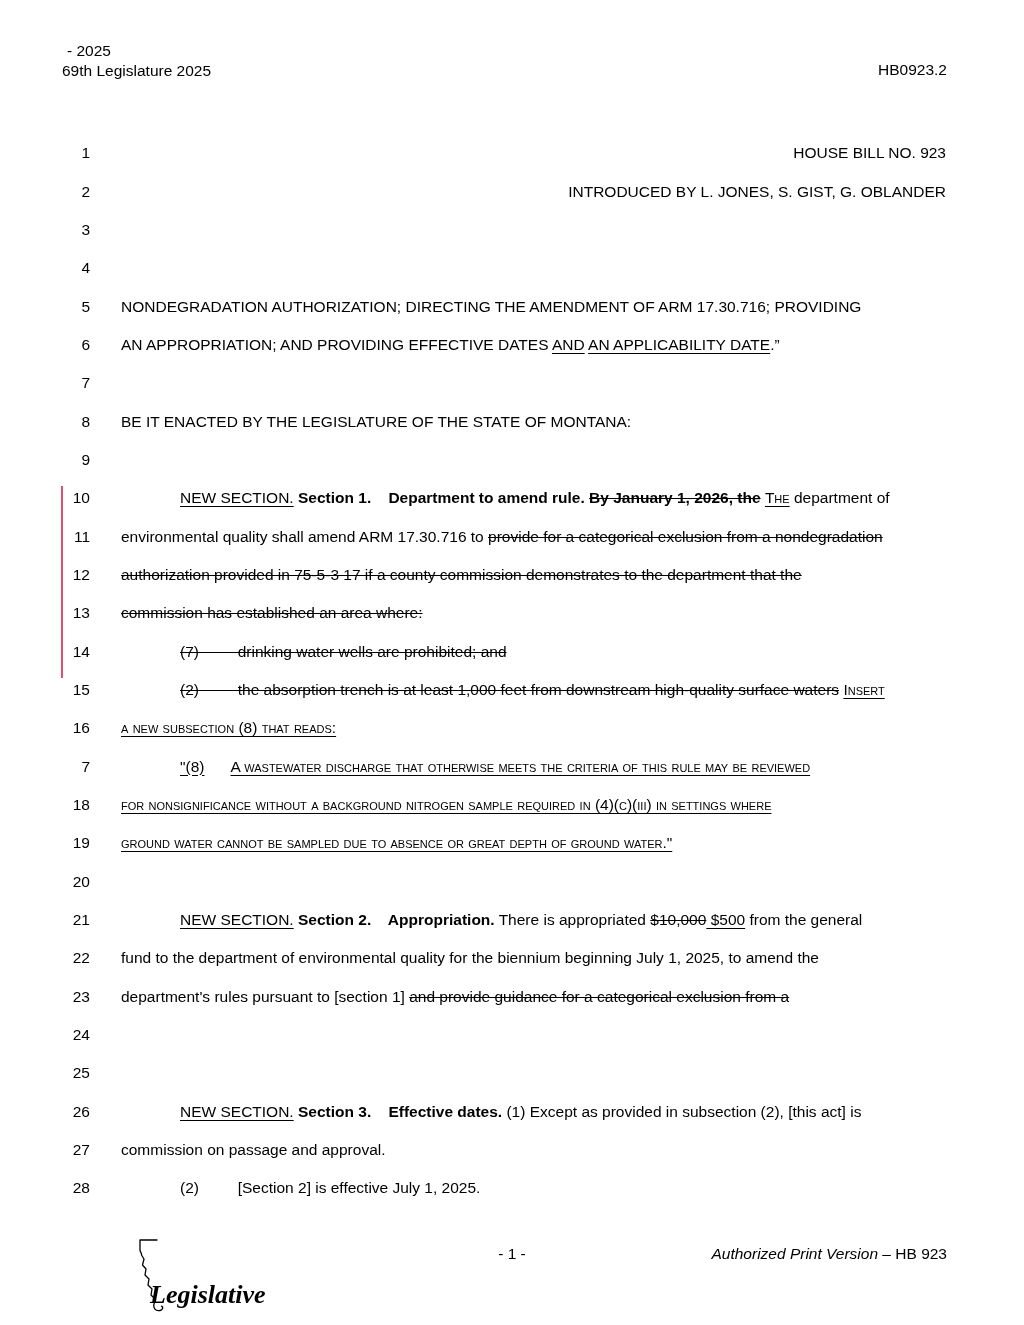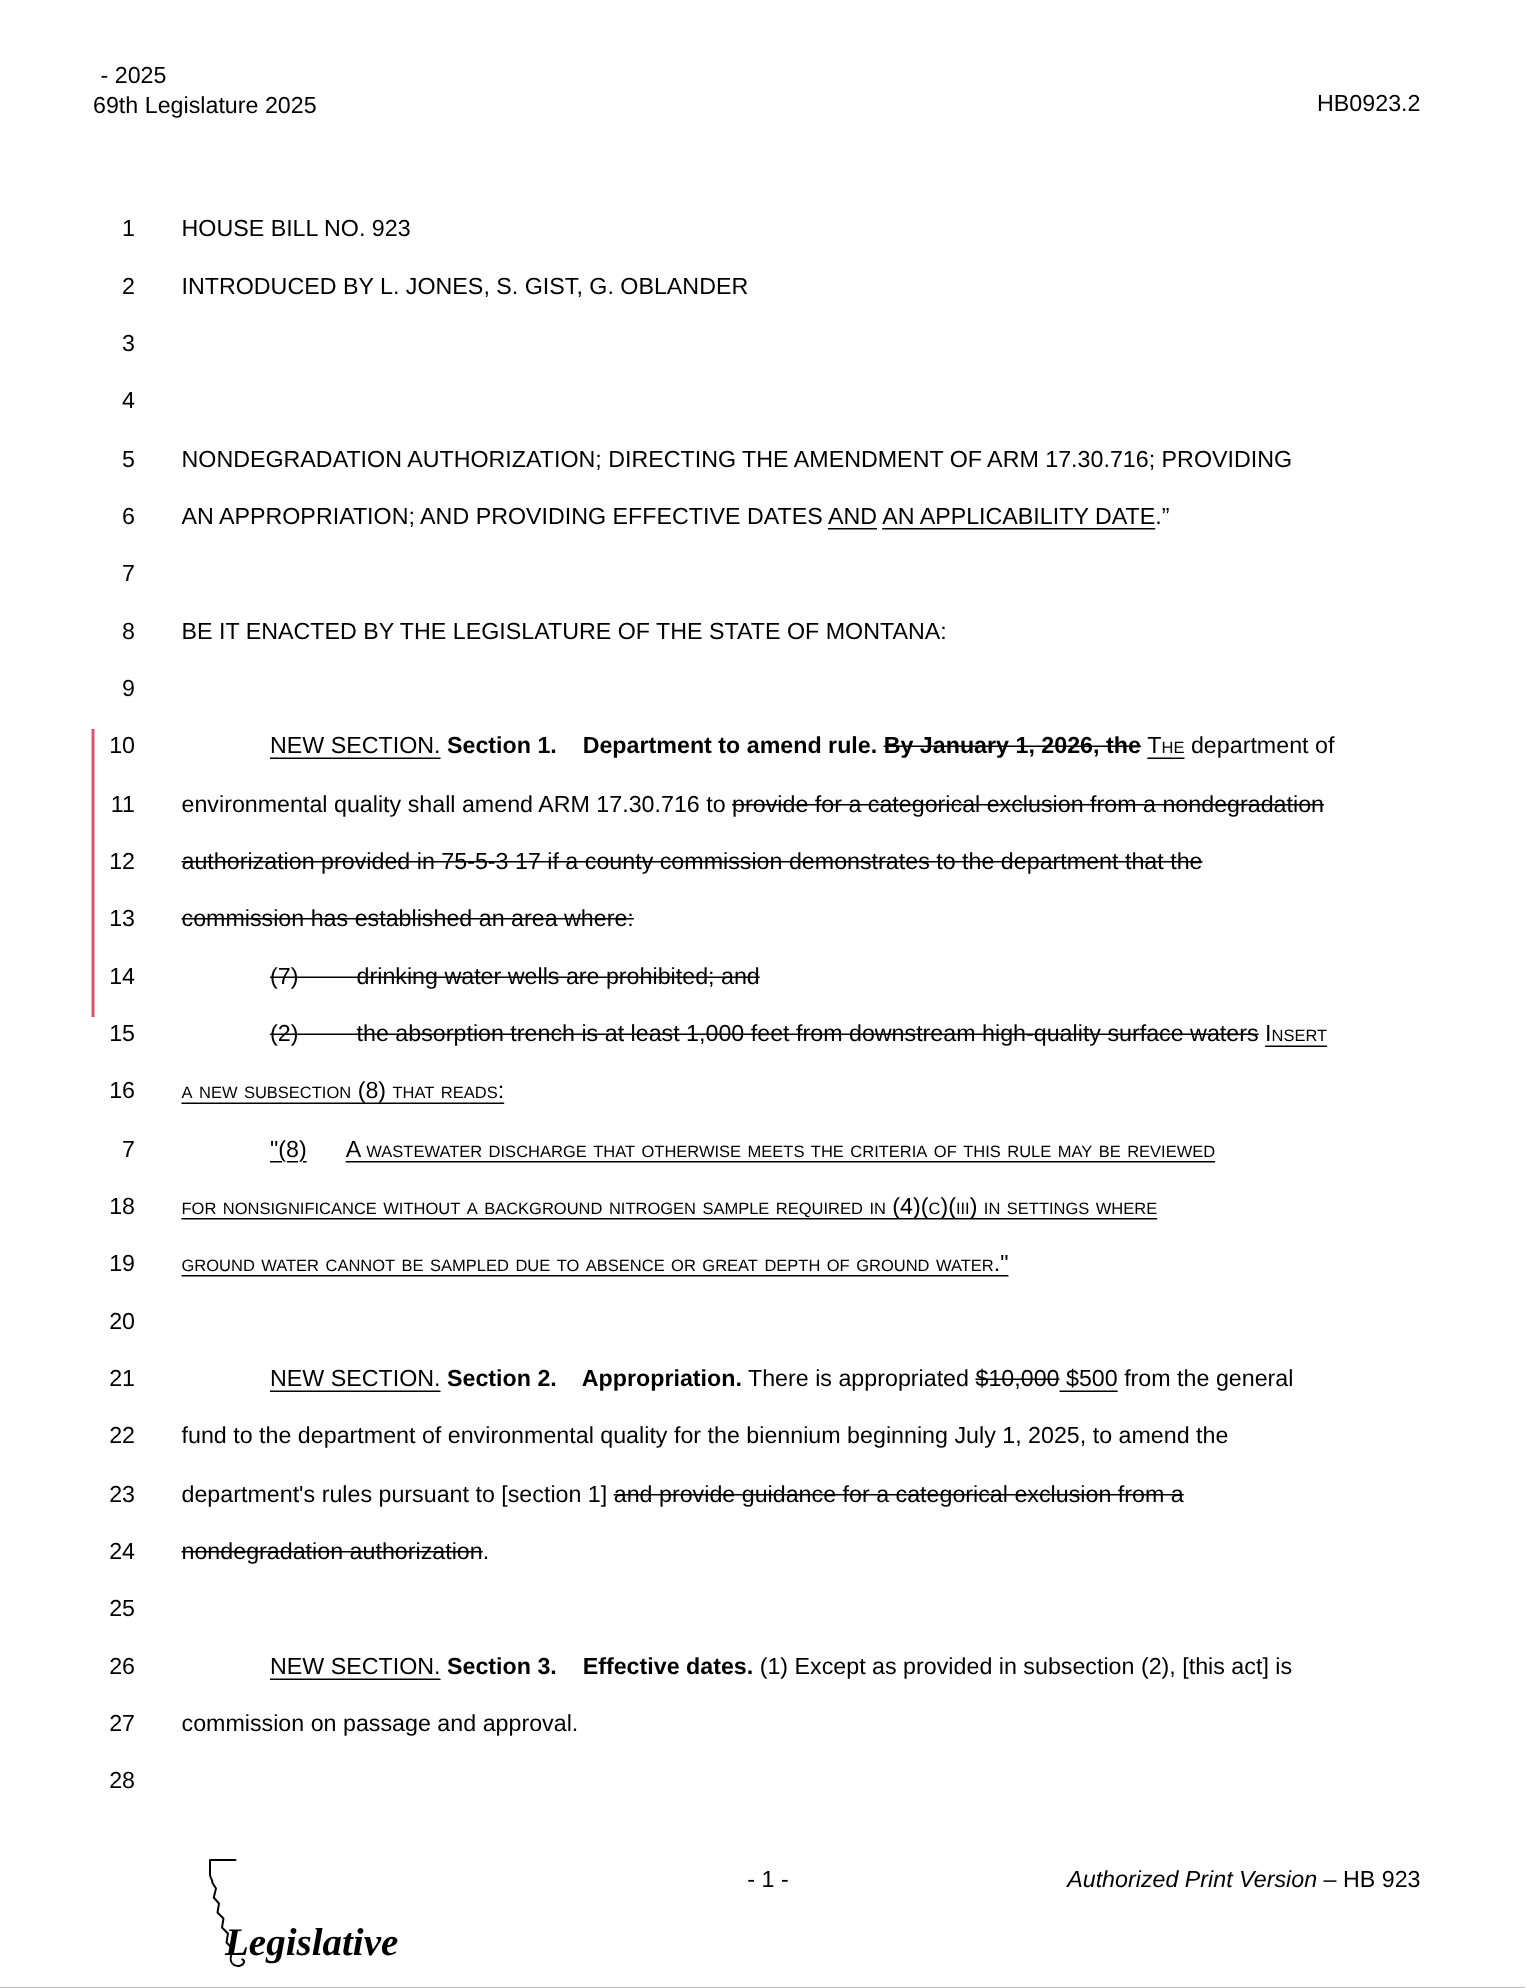--- a/index.html
+++ b/index.html
@@ -36,21 +36,21 @@
     text-align: right;
     white-space: pre;
   }
   .line .text {
     flex: 1 1 auto;
     margin-left: 31px;
     margin-right: 78px;
     white-space: pre;
     overflow: visible;
   }
-  .line .text.center { text-align: left; }
+  .line .text.center { text-align: right; }
 
   .seg-u  { text-decoration: underline; text-underline-offset: 3px; text-decoration-thickness: 1px; }
   .seg-st { text-decoration: line-through; }
   .seg-b  { font-weight: bold; }
   .seg-sc { font-variant: small-caps; }
   .tab    { display: inline-block; height: 1px; }
 
   
   .footer-pageno { position: absolute; left: 0; top: 1245px; width: 1024px; text-align: center; }
   .footer-apv    { position: absolute; right: 77px; top: 1245px; }
@@ -166,36 +166,36 @@
       <div class="line">
         <span class="num">22</span>
         <span class="text"><span class="">fund to the department of environmental quality for the biennium beginning July 1, 2025, to amend the</span></span>
       </div>
       <div class="line">
         <span class="num">23</span>
         <span class="text"><span class="">department's rules pursuant to [section 1] </span><span class="seg-st">and provide guidance for a categorical exclusion from a</span></span>
       </div>
       <div class="line">
         <span class="num">24</span>
-        <span class="text"><span class="seg-st">nondegradation authorization</span><span class="">.</span></span>
       </div>
       <div class="line">
         <span class="num">25</span>
         <span class="text"></span>
       </div>
       <div class="line">
         <span class="num">26</span>
         <span class="text"><span class="tab" style="width: 59px;"></span><span class="seg-u">NEW SECTION.</span><span class=""> </span><span class="seg-b">Section 3.    Effective dates.</span><span class=""> (1) Except as provided in subsection (2), [this act] is</span></span>
       </div>
       <div class="line">
         <span class="num">27</span>
         <span class="text"><span class="">commission on passage and approval.</span></span>
       </div>
       <div class="line">
         <span class="num">28</span>
+        <span class="text"><span class="tab" style="width: 59px;"></span><span class="">(2)         [Section 2] is effective July 1, 2025.</span></span>
       </div>
     </div>
 
   <div class="logo">
     <svg width="46" height="80" viewBox="0 0 46 80" fill="none" xmlns="http://www.w3.org/2000/svg">
       <path d="M24 2 H7 V12 C7 14 9 15 8.5 17 L11 21 L9.5 27 L13 31 L12 37 L16 41 L15 47 L19 51 L18 57 L22 61 L21 66 C20 70 22.5 73.5 27 72.5 C30 71.8 30.5 69 28.5 68.2" stroke="#000000" stroke-width="1.3" fill="none" stroke-linejoin="round" stroke-linecap="round"></path>
     </svg>
     <div class="logo-text">
       <div class="l1">Legislative</div>
       

